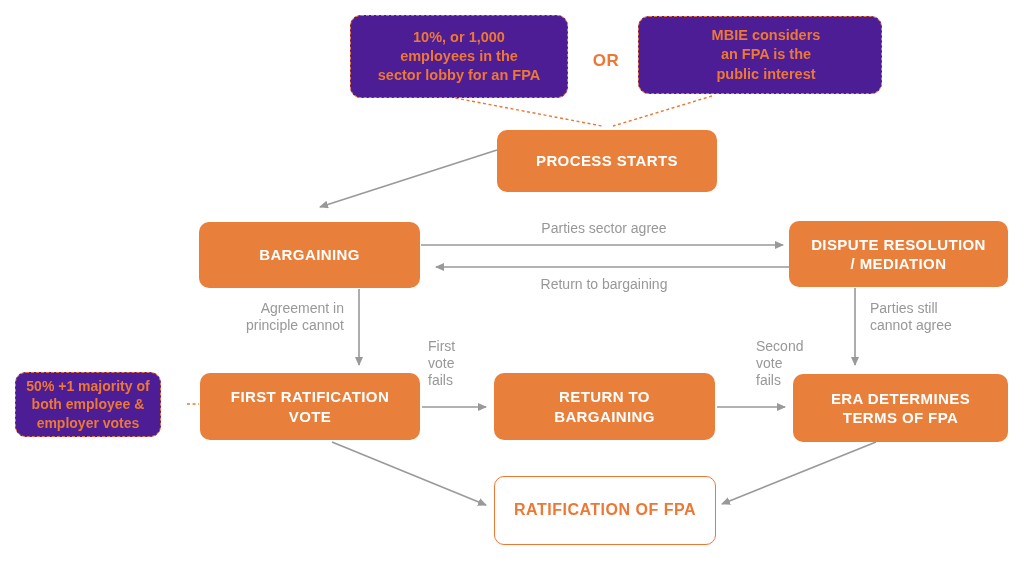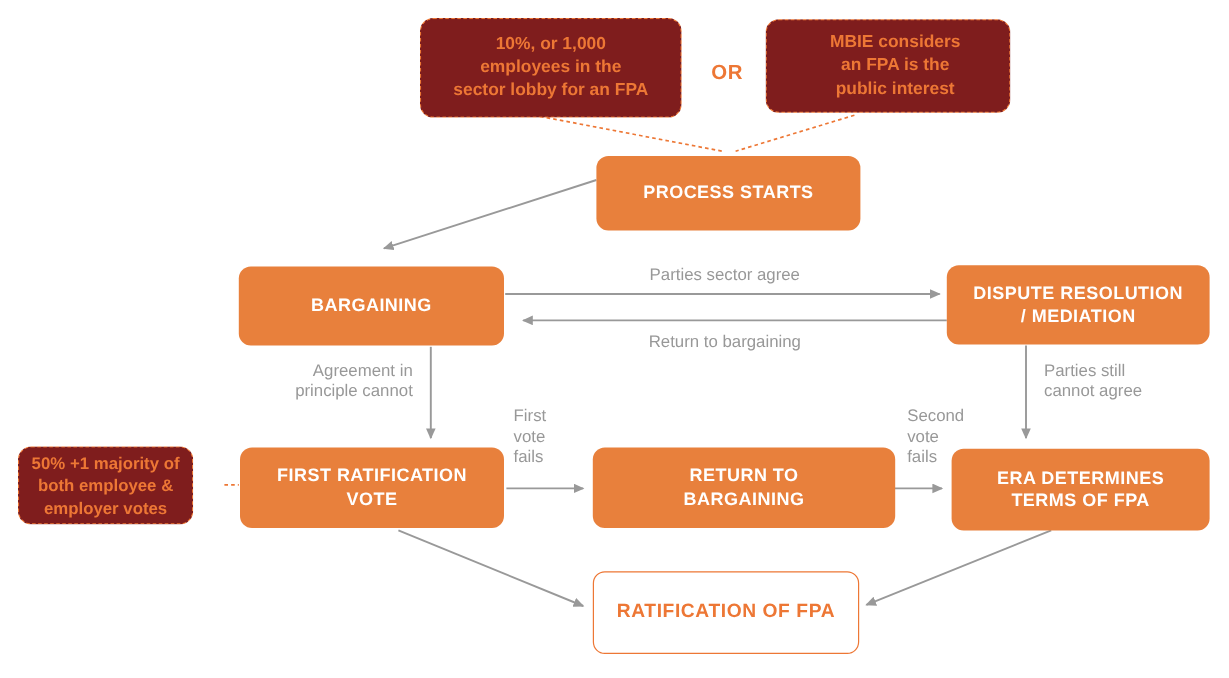--- a/index.html
+++ b/index.html
@@ -18,44 +18,44 @@
     background:var(--box-orange);border-radius:10px;
     color:var(--node-text);font-weight:bold;font-size:15px;letter-spacing:.4px;
     text-align:center;white-space:pre-line;line-height:1.3;
   }
   .node.outline{
     background:#fff;border:1.6px solid var(--outline-orange);
     color:var(--outline-orange);font-size:16px;letter-spacing:.5px;
   }
   .bubble{
     position:absolute;display:flex;align-items:center;justify-content:center;
-    background:#7f1d1d;border:1.4px dashed var(--outline-orange);border-radius:11px;
+    background:#4c1d95;border:1.4px dashed var(--outline-orange);border-radius:11px;
     color:var(--outline-orange);font-weight:bold;font-size:14.5px;
     text-align:center;white-space:pre-line;line-height:1.32;padding:2px 6px;
     box-sizing:border-box;
   }
   .or-label{
     position:absolute;color:var(--outline-orange);font-weight:bold;font-size:17px;
     text-align:center;letter-spacing:.5px;
   }
   .edge-label{
     position:absolute;color:var(--label-gray);font-size:14px;
     white-space:pre-line;line-height:1.22;
   }
   
   .n-process{left:497px;top:130px;width:220px;height:62px;}
   .n-bargain{left:199px;top:222px;width:221px;height:66px;}
   .n-dispute{left:789px;top:221px;width:219px;height:66px;}
   .n-firstvote{left:200px;top:373px;width:220px;height:67px;}
-  .n-return{left:494px;top:373px;width:252px;height:67px;}
+  .n-return{left:494px;top:373px;width:221px;height:67px;}
   .n-era{left:793px;top:374px;width:215px;height:68px;}
   .n-ratify{left:494px;top:476px;width:220px;height:67px;}
   
   .b-lobby{left:350px;top:15px;width:218px;height:83px;}
-  .b-mbie{left:638px;top:16px;width:204px;height:78px;padding-left:18px;}
+  .b-mbie{left:638px;top:16px;width:244px;height:78px;padding-left:18px;}
   .b-majority{left:15px;top:372px;width:146px;height:65px;font-size:14px;}
   .l-or{left:586px;top:51px;width:40px;}
   
   .l-cannot{left:504px;top:220px;width:200px;text-align:center;}
   .l-returnb{left:504px;top:276px;width:200px;text-align:center;}
   .l-agree{left:204px;top:300px;width:140px;text-align:right;}
   .l-still{left:870px;top:300px;width:110px;text-align:left;}
   .l-first{left:428px;top:338px;width:70px;text-align:left;}
   .l-second{left:756px;top:338px;width:80px;text-align:left;}
 </style>

